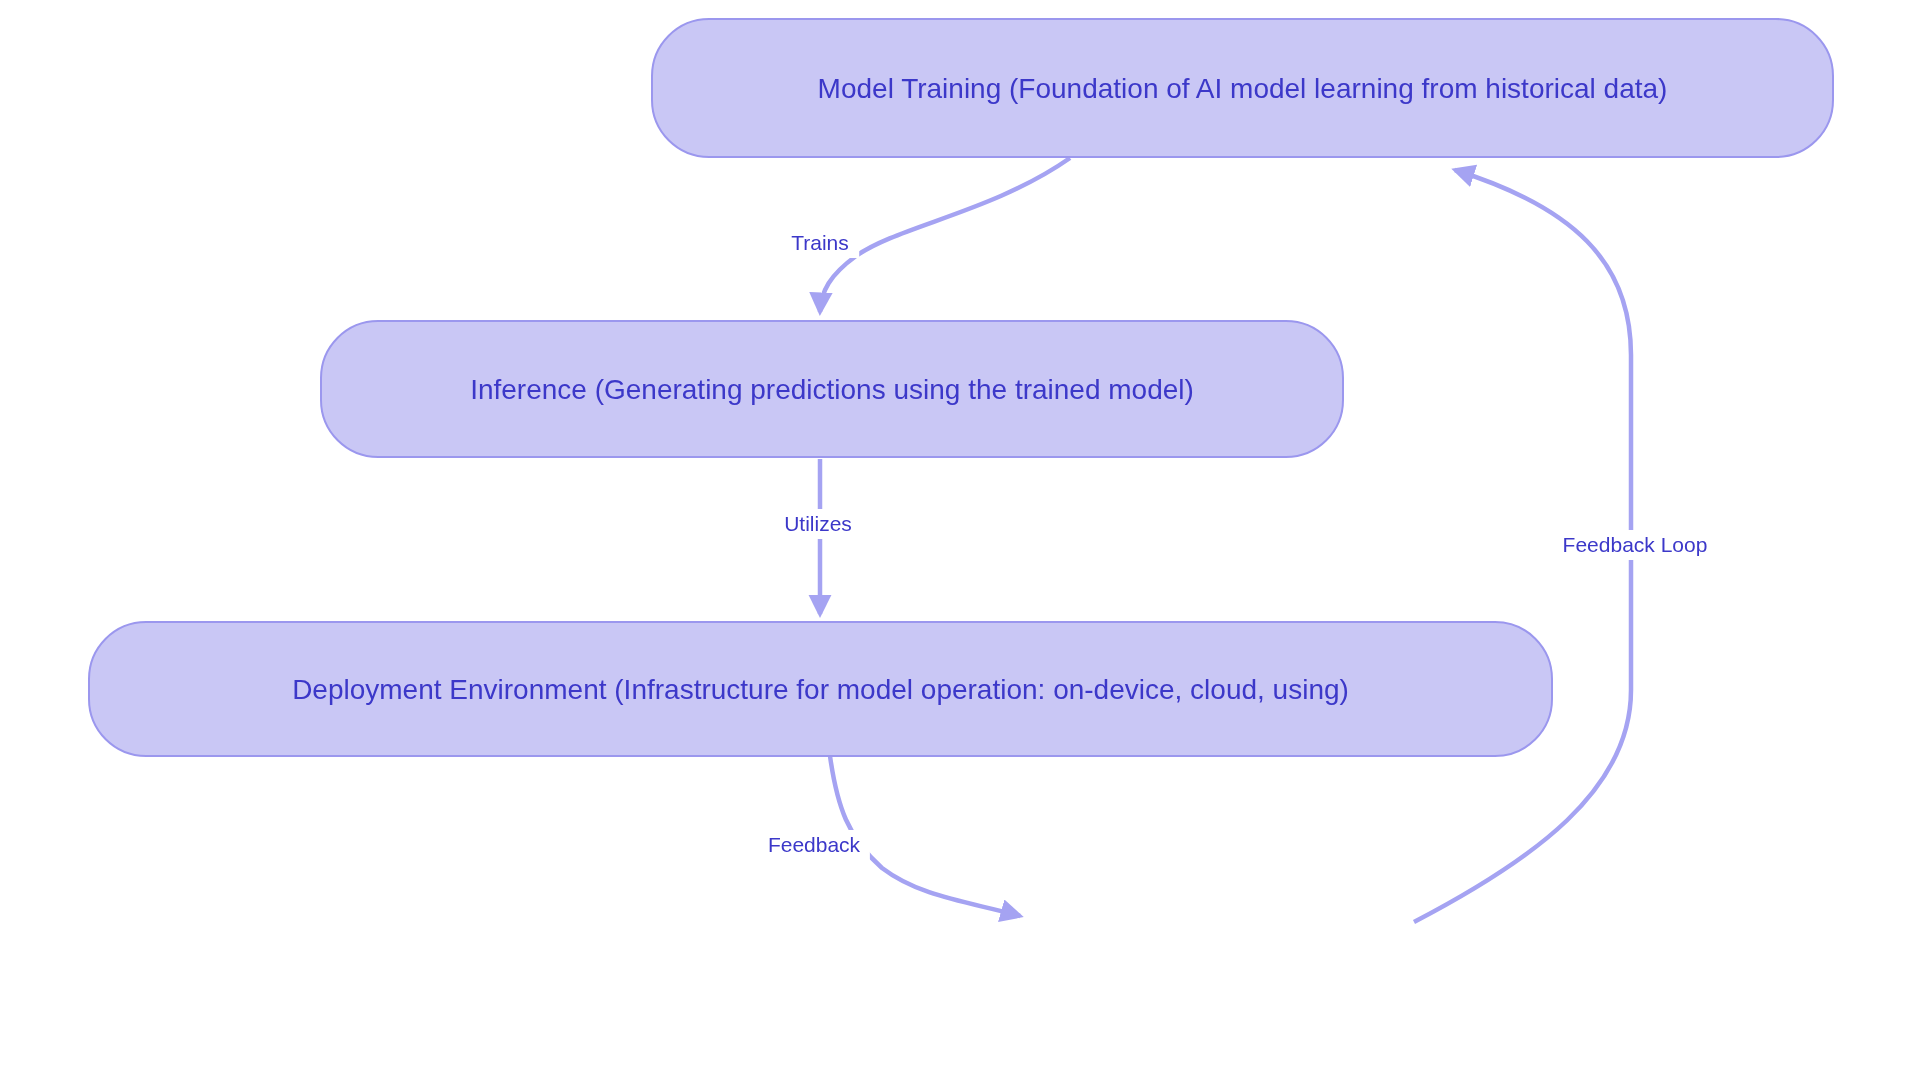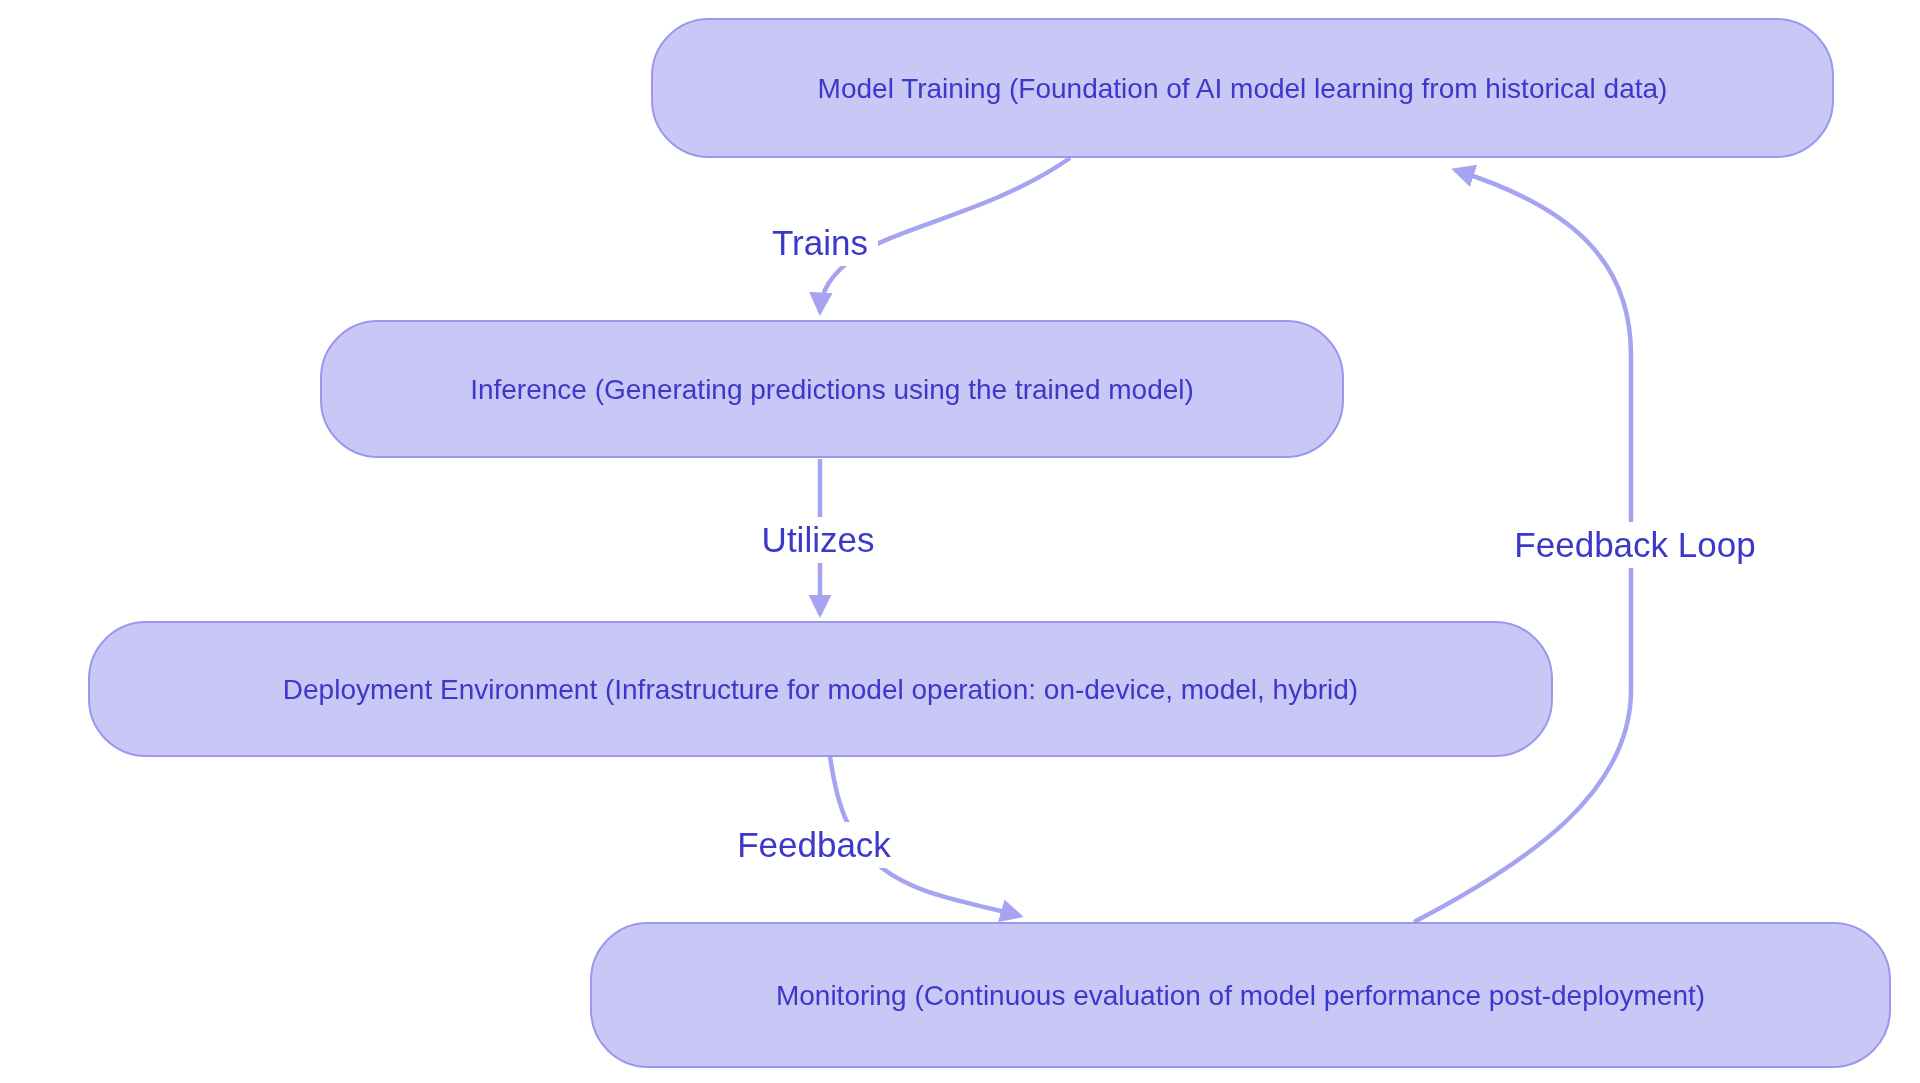--- a/index.html
+++ b/index.html
@@ -33,26 +33,26 @@
   }
   #node-training{left:633px;top:18px;width:1183px;height:140px;}
   #node-inference{left:302px;top:320px;width:1024px;height:138px;}
   #node-deployment{left:70px;top:621px;width:1465px;height:136px;}
   #node-monitoring{left:572px;top:922px;width:1301px;height:146px;}
   .edge-label{
     position:absolute;
     transform:translate(-50%,-50%);
     background:var(--background);
     color:var(--edge-label-text);
-    font-size:35px;
+    font-size:21px;
     padding:3px 10px;
     white-space:nowrap;
   }
   #label-trains{left:802px;top:243px;}
-  #label-utilizes{left:800px;top:540px;}
+  #label-utilizes{left:800px;top:524px;}
   #label-operates{left:796px;top:845px;}
   #label-feedback{left:1617px;top:545px;text-align:center;}
 </style>
 </head>
 <body>
 
 <div class="canvas">
 
   <svg class="edges" viewBox="0 0 1920 1083" xmlns="http://www.w3.org/2000/svg">
     <defs>
@@ -68,25 +68,22 @@
 
   <div class="node" id="node-training">
     <span>Model Training (Foundation of AI model learning from historical data)</span>
   </div>
 
   <div class="node" id="node-inference">
     <span>Inference (Generating predictions using the trained model)</span>
   </div>
 
   <div class="node" id="node-deployment">
-    <span>Deployment Environment (Infrastructure for model operation: on-device, model, hybrid)</span>
+    <span>Deployment Environment (Infrastructure for model operation: on-device, cloud, using)</span>
   </div>
 
-  <div class="node" id="node-monitoring">
-    <span>Monitoring (Continuous evaluation of model performance post-deployment)</span>
-  </div>
 
   <div class="edge-label" id="label-trains">Trains</div>
   <div class="edge-label" id="label-utilizes">Utilizes</div>
   <div class="edge-label" id="label-operates">Feedback</div>
   <div class="edge-label" id="label-feedback">Feedback Loop</div>
 
 </div>
 
 </body></html>

